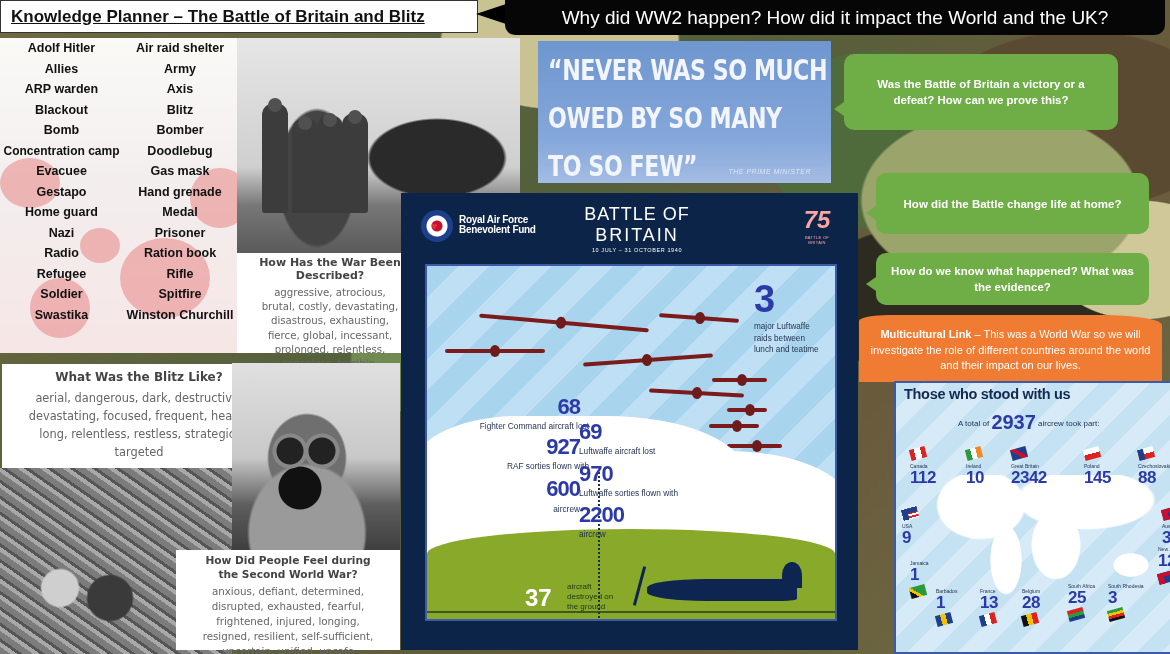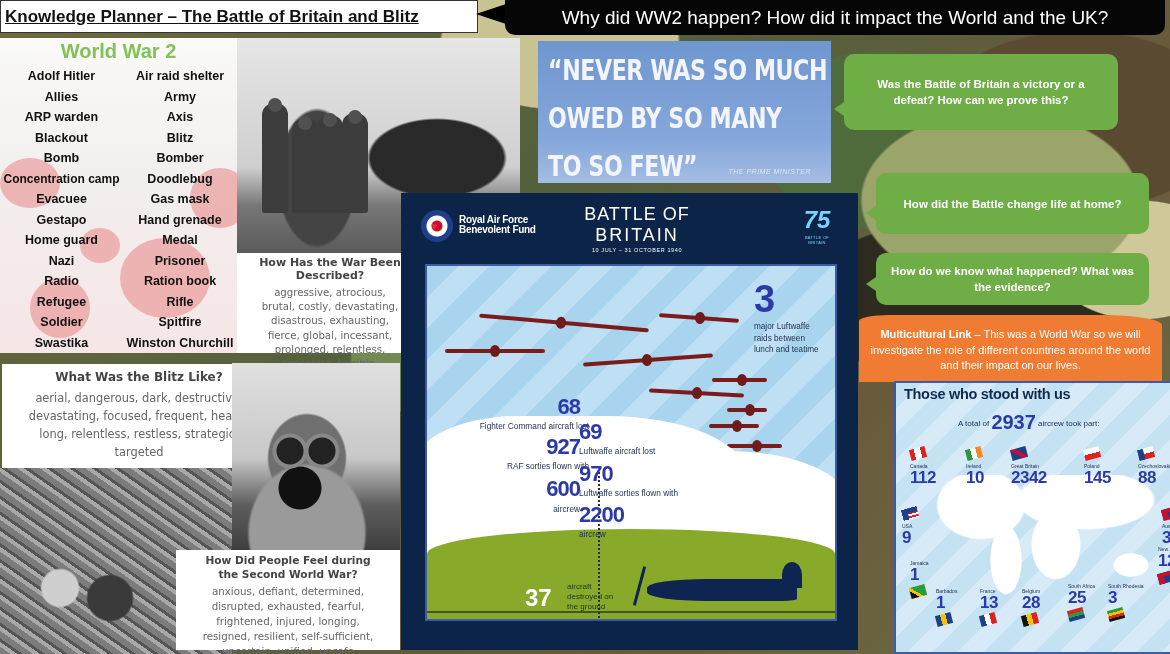--- a/index.html
+++ b/index.html
@@ -20,21 +20,21 @@
       radial-gradient(ellipse 150px 90px at 1080px 120px, #5b4a32 0 98%, transparent 100%),
       radial-gradient(ellipse 100px 60px at 450px 360px, #718a52 0 98%, transparent 100%),
       linear-gradient(135deg, #6f6940 0%, #53603b 40%, #6a5a3c 70%, #6b7046 100%);
   }
   .abs { position: absolute; }
 
   
   .title-box {
     left: 0; top: 0; width: 478px; height: 33px;
     background: #fff; border: 1px solid #333;
-    display: flex; align-items: center; padding-left: 4px;
+    display: flex; align-items: center; padding-left: 10px;
   }
   .title-box span {
     font-size: 17px; font-weight: bold; color: #111; text-decoration: underline;
   }
   .title-pointer {
     left: 476px; top: 4px; width: 0; height: 0;
     border-top: 10px solid transparent; border-bottom: 10px solid transparent;
     border-right: 30px solid #000;
   }
   .question-banner {
@@ -153,21 +153,21 @@
     left: 401px; top: 193px; width: 457px; height: 457px; background: #0c2447;
   }
   .raf-logo { position: absolute; left: 20px; top: 17px; width: 32px; height: 32px; border-radius: 50%;
     background: radial-gradient(circle, #c8102e 0 5px, #fff 6px 10px, #1e3f8c 11px); }
   .raf-heart { position: absolute; left: 30px; top: 27px; color: #e03040; font-size: 11px; }
   .raf-text { position: absolute; left: 58px; top: 22px; color: #fff; font-size: 10px; font-weight: bold; line-height: 10px; letter-spacing: -0.3px; }
   .bob-title { position: absolute; left: 176px; top: 12px; width: 120px; text-align: center; color: #fff; }
   .bob-title .t1 { font-size: 18px; letter-spacing: 1px; line-height: 18px; }
   .bob-title .t2 { font-size: 18px; letter-spacing: 2px; line-height: 24px; }
   .bob-title .t3 { font-size: 5.5px; letter-spacing: .6px; }
-  .bob75 { position: absolute; left: 396px; top: 12px; width: 40px; text-align: center; color: #7dd3fc; }
+  .bob75 { position: absolute; left: 396px; top: 12px; width: 40px; text-align: center; color: #fca5a5; }
   .bob75 .n { font-size: 24px; font-weight: bold; font-style: italic; line-height: 30px; }
   .bob75 .s { font-size: 4px; letter-spacing: .3px; }
 
   .sky {
     position: absolute; left: 24px; top: 71px; width: 412px; height: 357px;
     border: 2px solid #3c5aa6;
     background: repeating-linear-gradient(135deg, #a9d4ee 0 22px, #bfe0f4 22px 44px);
     overflow: hidden;
   }
   .sky h2 { position: absolute; left: 12px; top: 10px; color: #132a50; font-size: 16.5px; font-weight: bold; letter-spacing: -0.3px; }
@@ -235,21 +235,20 @@
 <div class="abs question-banner">
   <span>Why did WW2 happen? How did it impact the World and the UK?</span>
 </div>
 
 <div class="abs vocab">
   <div class="poppy" style="left:0;top:120px;width:60px;height:50px"></div>
   <div class="poppy" style="left:120px;top:200px;width:90px;height:80px"></div>
   <div class="poppy" style="left:30px;top:240px;width:60px;height:60px"></div>
   <div class="poppy" style="left:190px;top:130px;width:60px;height:60px"></div>
   <div class="poppy" style="left:80px;top:190px;width:40px;height:35px"></div>
-  <h2>World War 2</h2>
   <div class="grid">
     <span>Adolf Hitler</span>
     <span>Air raid shelter</span>
     <span>Allies</span>
     <span>Army</span>
     <span>ARP warden</span>
     <span>Axis</span>
     <span>Blackout</span>
     <span>Blitz</span>
     <span>Bomb</span>

